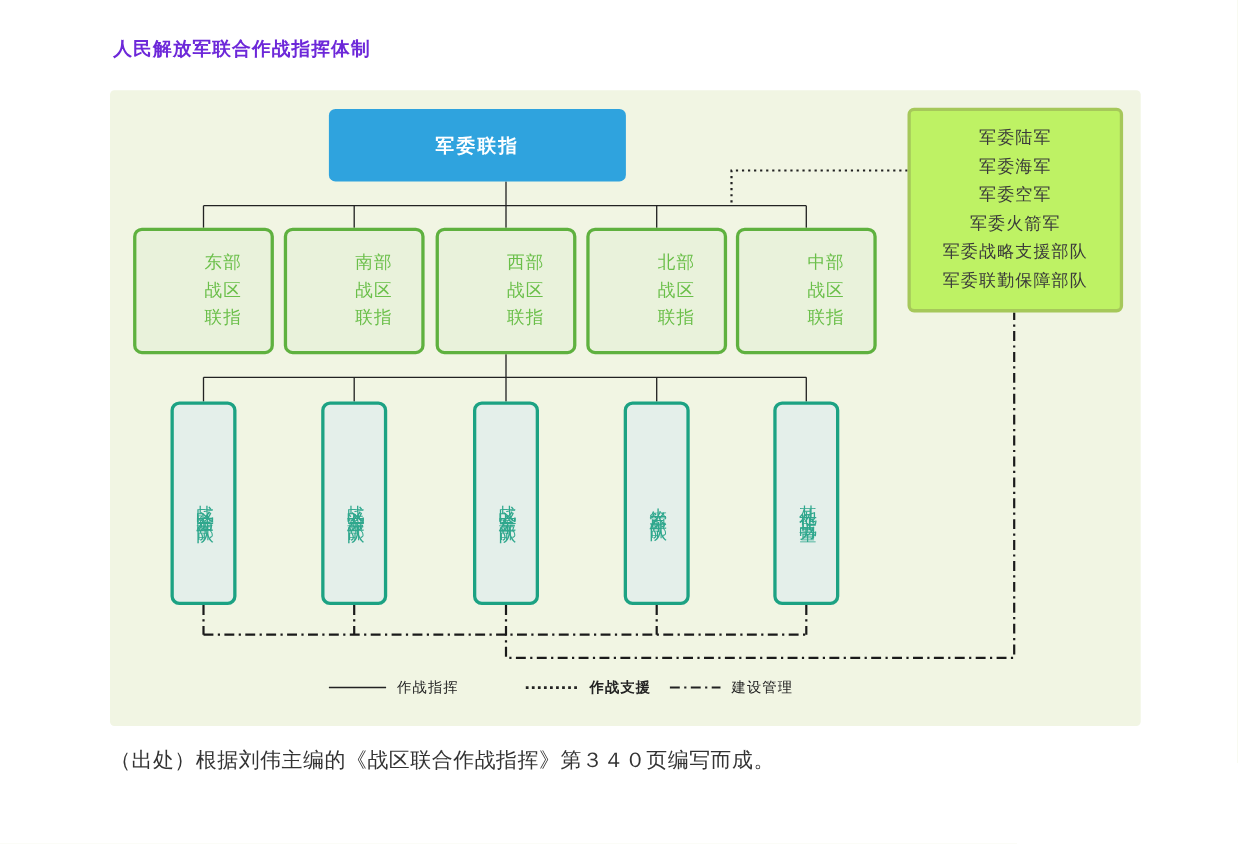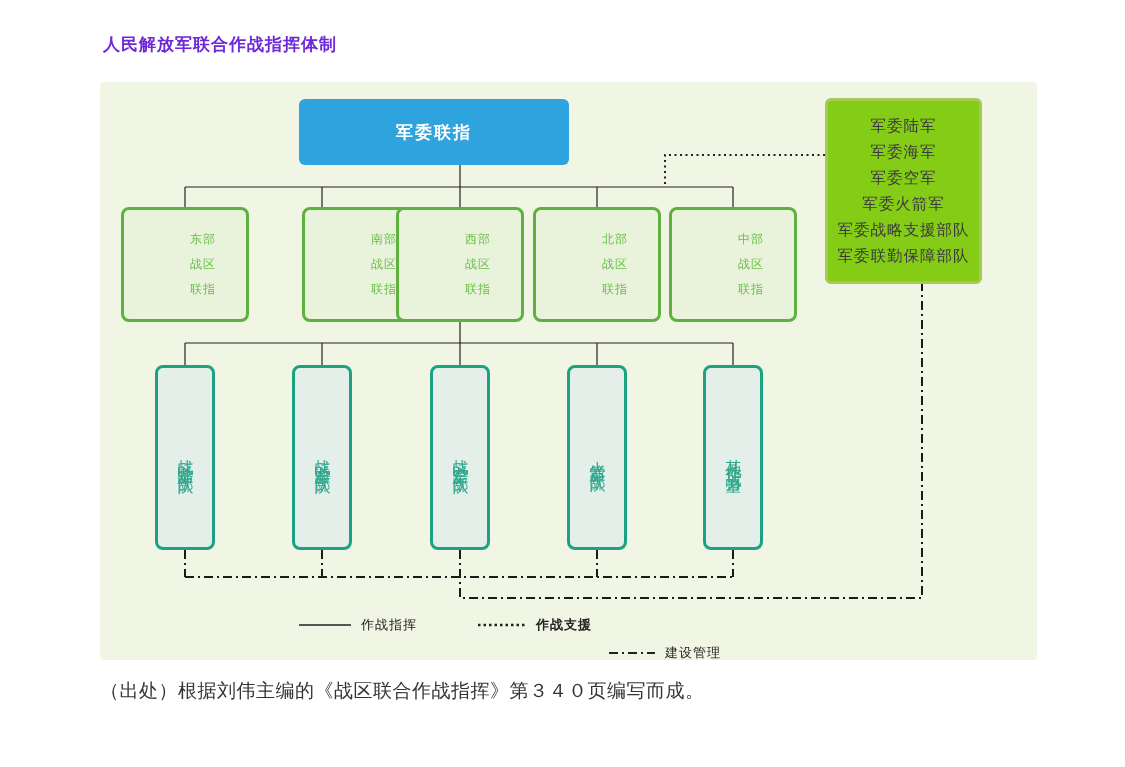--- a/index.html
+++ b/index.html
@@ -19,33 +19,33 @@
   }
   #connector-svg{left:0;top:0;width:1125px;height:767px;pointer-events:none;}
   .box{box-sizing:border-box;display:flex;align-items:center;justify-content:center;text-align:center;}
   #root-box{
     left:299px;top:99px;width:270px;height:66px;background:#2FA3DE;
     border-radius:6px;color:#ffffff;font-size:17px;font-weight:bold;letter-spacing:2px;
   }
   .theater-box{
     width:128px;height:115px;top:207px;
     background:#E9F2DB;border:3px solid #5FB13F;border-radius:8px;
-    color:#6ABF49;font-size:12px;line-height:25px;letter-spacing:1px;
+    color:#6ABF49;font-size:16px;line-height:25px;letter-spacing:1px;
     flex-direction:column;
     padding-left:36px;
   }
   .force-box{
     width:60px;height:185px;top:365px;
     background:#E4EFEA;border:3px solid #1CA283;border-radius:8px;
     color:#2FA78D;font-size:16px;
   }
   .force-label{writing-mode:vertical-rl;letter-spacing:4px;}
   #services-box{
-    left:825px;top:98px;width:157px;height:186px;
-    background:#84cc16;border:3px solid #A6C85A;border-radius:6px;
+    left:825px;top:98px;width:196px;height:186px;
+    background:#bef264;border:3px solid #A6C85A;border-radius:6px;
     color:#3A3A3A;font-size:15.5px;line-height:26px;
     flex-direction:column;letter-spacing:1px;
   }
   .legend-item{top:616px;display:flex;align-items:center;gap:9px;}
   .legend-label{font-size:13px;color:#222;letter-spacing:1px;}
   #caption{
     left:100px;top:678px;font-size:19px;color:#333;letter-spacing:0.5px;
   }
 </style>
 </head>
@@ -91,21 +91,21 @@
 
 <div class="abs box" id="root-box">
   <span>军委联指</span>
 </div>
 
 <div class="abs box theater-box" style="left:121px;">
   <span>东部</span>
   <span>战区</span>
   <span>联指</span>
 </div>
-<div class="abs box theater-box" style="left:258px;margin-left:44px;">
+<div class="abs box theater-box" style="left:258px;">
   <span>南部</span>
   <span>战区</span>
   <span>联指</span>
 </div>
 <div class="abs box theater-box" style="left:396px;">
   <span>西部</span>
   <span>战区</span>
   <span>联指</span>
 </div>
 <div class="abs box theater-box" style="left:533px;">
@@ -149,20 +149,20 @@
     <line x1="1" y1="5" x2="53" y2="5" stroke="#222" stroke-width="1.5"></line>
   </svg>
   <span class="legend-label">作战指挥</span>
 </div>
 <div class="abs legend-item" style="left:477px;font-weight:bold;">
   <svg width="50" height="10">
     <line x1="1" y1="5" x2="49" y2="5" stroke="#222" stroke-width="2.5" stroke-dasharray="2.5 3"></line>
   </svg>
   <span class="legend-label">作战支援</span>
 </div>
-<div class="abs legend-item" style="left:608px;margin-top:28px;">
+<div class="abs legend-item" style="left:608px;">
   <svg width="48" height="10">
     <line x1="1" y1="5" x2="47" y2="5" stroke="#222" stroke-width="2" stroke-dasharray="9 4 2 4"></line>
   </svg>
   <span class="legend-label">建设管理</span>
 </div>
 
 <div class="abs" id="caption">（出处）根据刘伟主编的《战区联合作战指挥》第３４０页编写而成。</div>
 
 </body></html>

